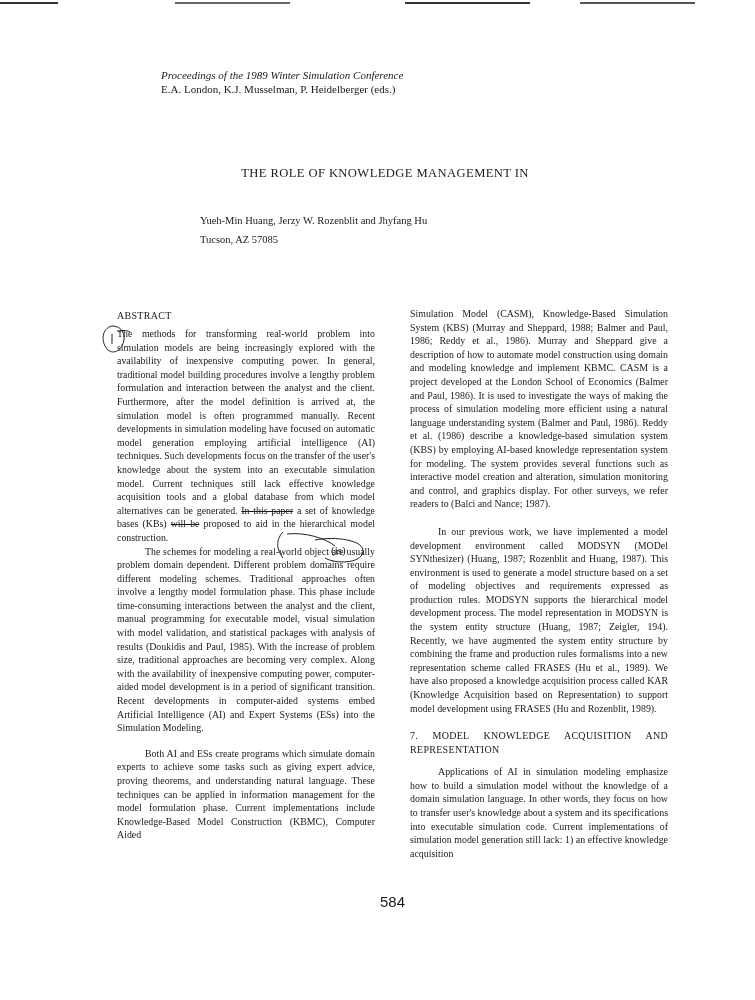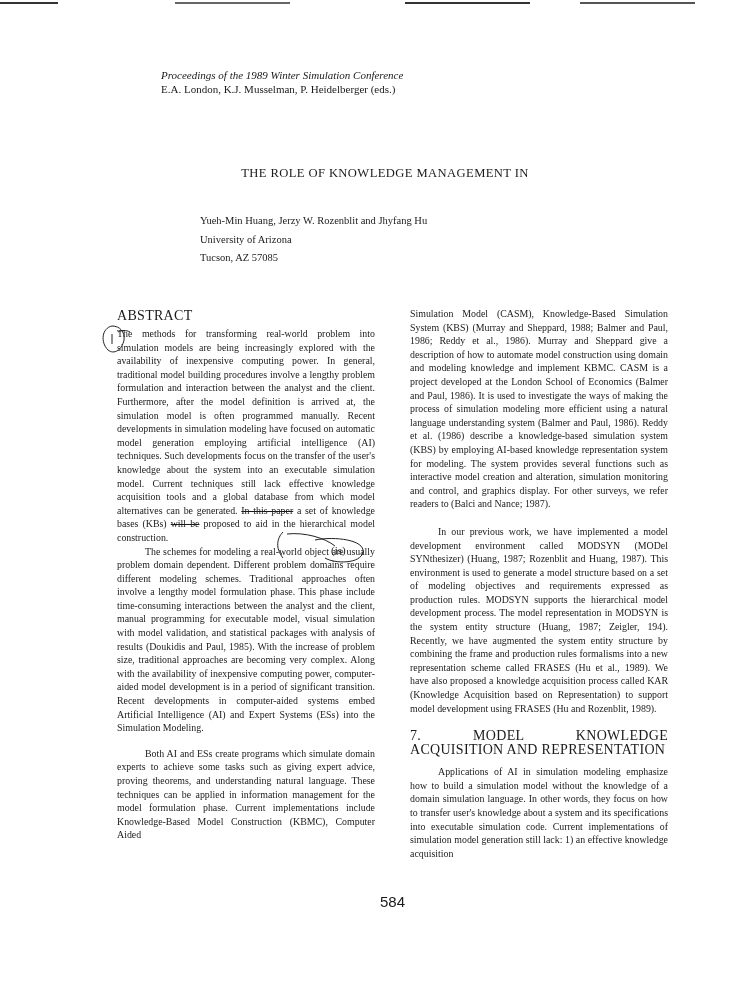--- a/index.html
+++ b/index.html
@@ -11,21 +11,21 @@
   .title { position:absolute; left:200px; width:370px; top:166px; text-align:center;
            font-size:12.6px; line-height:14px; letter-spacing:0.4px; font-family:"Liberation Serif",serif; }
   .authors { position:absolute; left:200px; width:370px; top:212px; text-align:left;
              font-size:10.5px; line-height:18.5px; font-family:"Liberation Serif",serif; }
   .col { position:absolute; width:258px; font-size:9.9px; line-height:13.6px; text-align:justify;
          font-family:"Liberation Serif",serif; }
   .col p { margin:0; }
   .col p.indent { text-indent:28px; margin-top:12px; }
   .left { left:117px; top:309px; }
   .right { left:410px; top:307px; }
-  .h { font-size:14px; line-height:14px; margin:0; letter-spacing:0.3px; font-weight:normal; }
+  .h { font-size:10px; line-height:14px; margin:0; letter-spacing:0.3px; font-weight:normal; }
   .h.sec { margin-top:9px; margin-bottom:8px; }
   .h.sec2 { margin-top:14px; margin-bottom:8px; }
   .abs-h { margin-bottom:4px; }
   .strike { text-decoration:line-through; }
   .pageno { position:absolute; left:380px; top:893px; font-size:15px; font-family:Liberation Sans, sans-serif; }
   .annot { position:absolute; }
 </style>
 </head>
 <body>
 
@@ -38,21 +38,20 @@
   <div class="it">Proceedings of the 1989 Winter Simulation Conference</div>
   <div>E.A. London, K.J. Musselman, P. Heidelberger (eds.)</div>
 </div>
 
 <div class="title">
   <div>THE ROLE OF KNOWLEDGE MANAGEMENT IN</div>
 </div>
 
 <div class="authors">
   <div>Yueh-Min Huang, Jerzy W. Rozenblit and Jhyfang Hu</div>
-  <div>University of Arizona</div>
   <div>Tucson, AZ 57085</div>
 </div>
 
 <div class="col left">
   <h2 class="h abs-h">ABSTRACT</h2>
   <p>
     <span>The methods for transforming real-world problem into simulation models are being increasingly explored with the availability of inexpensive computing power. In general, traditional model building procedures involve a lengthy problem formulation and interaction between the analyst and the client. Furthermore, after the model definition is arrived at, the simulation model is often programmed manually. Recent developments in simulation modeling have focused on automatic model generation employing artificial intelligence (AI) techniques. Such developments focus on the transfer of the user's knowledge about the system into an executable simulation model. Current techniques still lack effective knowledge acquisition tools and a global database from which model alternatives can be generated.</span>
     <span class="strike">In this paper</span>
     <span>a set of knowledge bases (KBs)</span>
     <span class="strike">will be</span>

